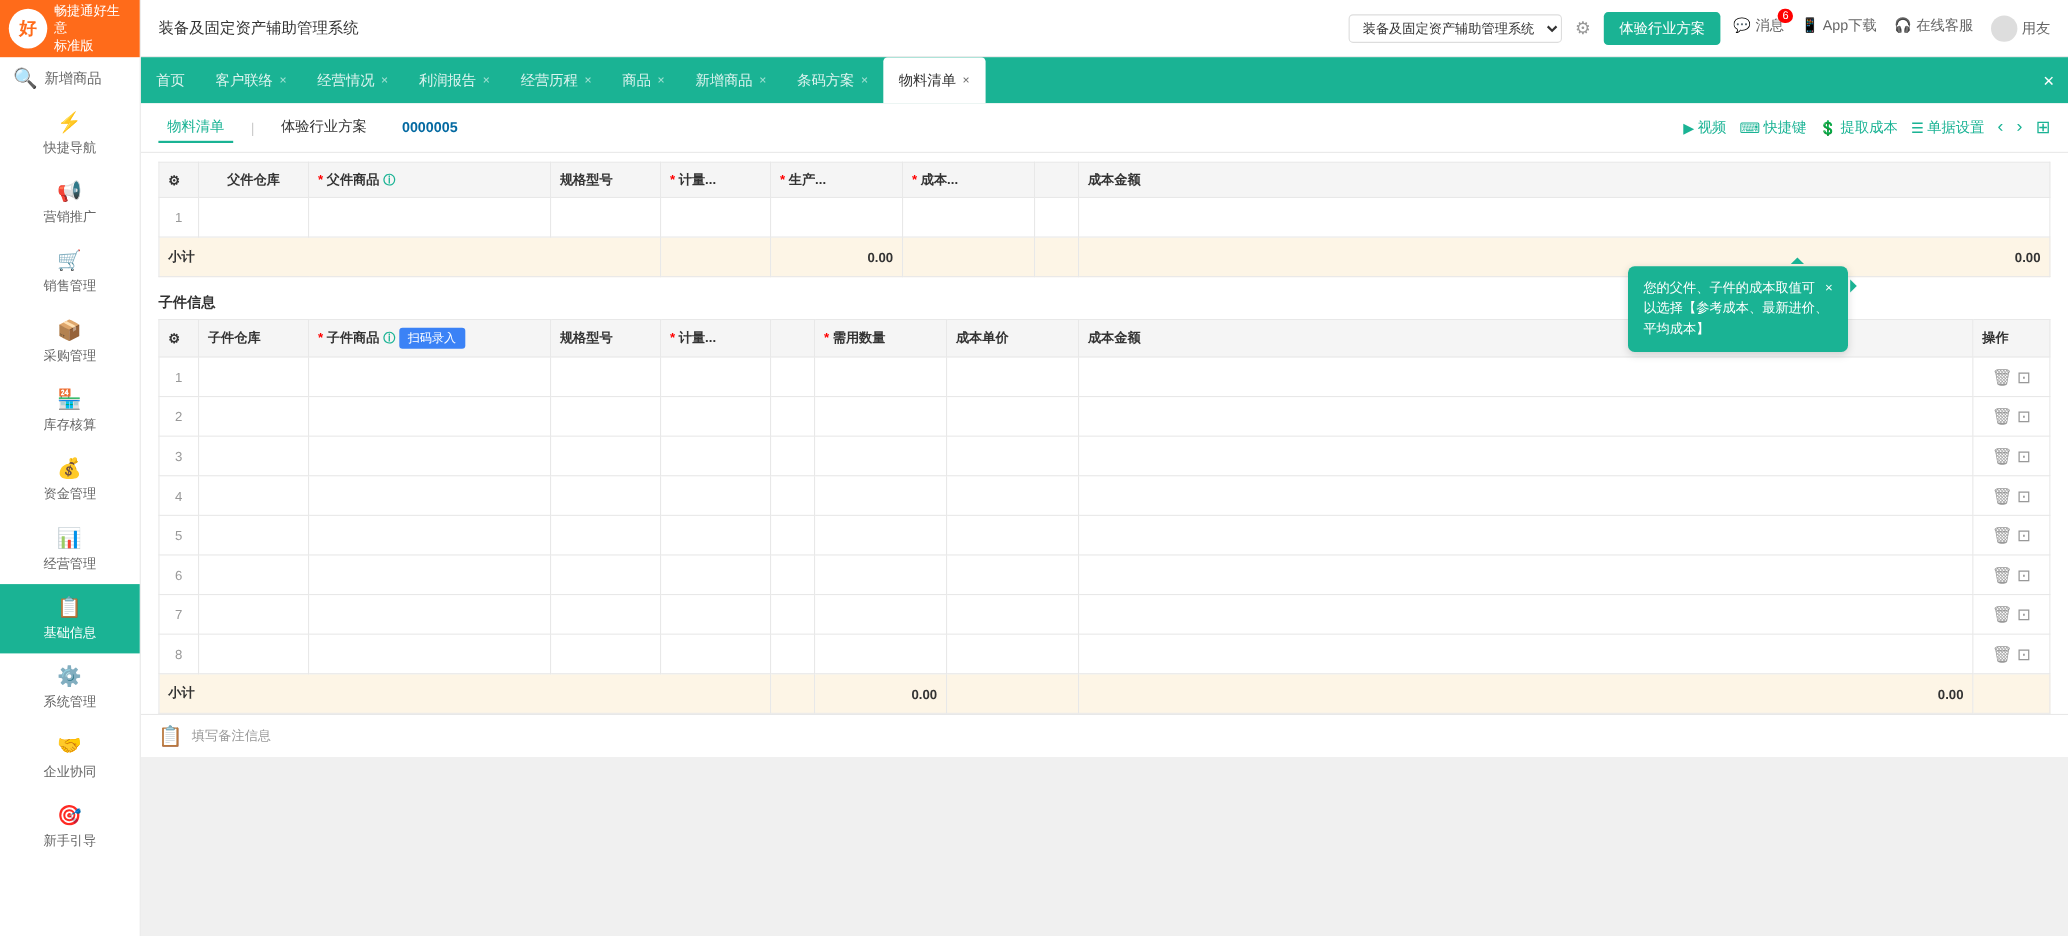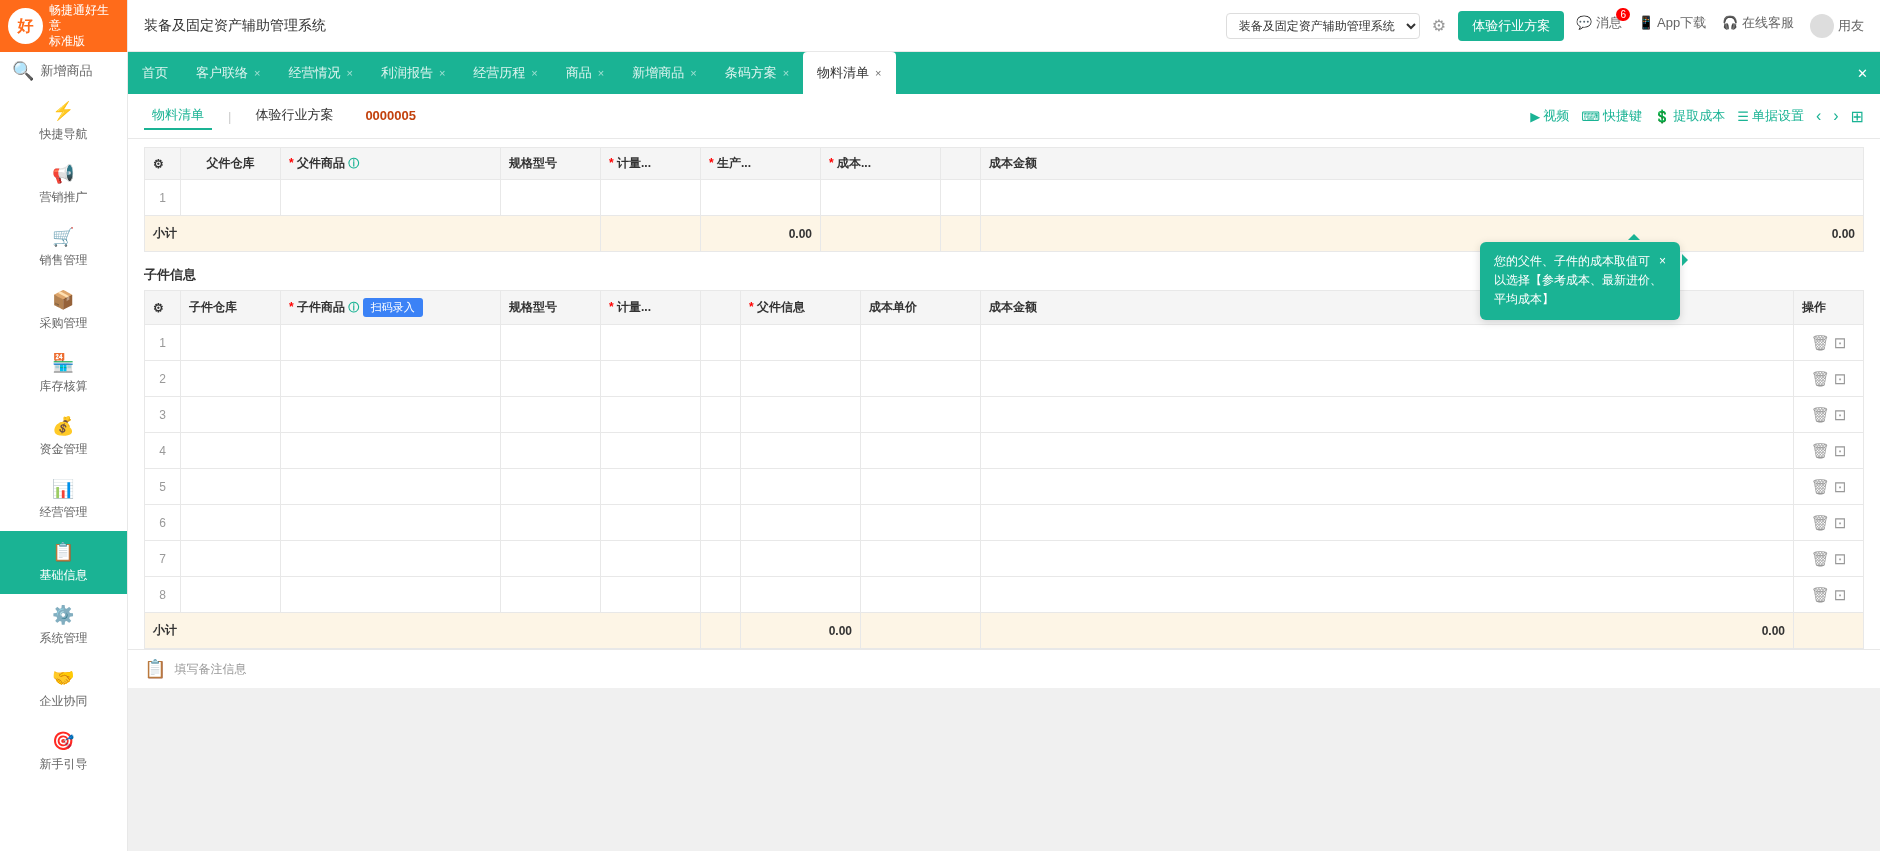--- a/index.html
+++ b/index.html
@@ -210,21 +210,21 @@
     <span class="nav-close-all">✕</span>
   </div>
 
   <div class="content">
     <div class="content-inner relative">
 
       <div class="sub-header">
         <span class="sub-tab active">物料清单</span>
         <span style="color:#ccc;">|</span>
         <span class="sub-tab">体验行业方案</span>
-        <span class="sub-tab" style="color:#c2410c;font-weight:bold;">0000005</span>
+        <span class="sub-tab" style="color:#0369a1;font-weight:bold;">0000005</span>
         <div class="sub-header-right">
           <span>
             <span>▶</span>
             <span>视频</span>
           </span>
           <span>
             <span>⌨</span>
             <span>快捷键</span>
           </span>
           <span>
@@ -308,21 +308,21 @@
               <th style="width:220px;">
                 <span style="color:#f00;">*</span> <span>子件商品</span> <span style="color:#1ab394;font-size:11px;">ⓘ</span>
                 <button class="scan-btn">扫码录入</button>
               </th>
               <th style="width:100px;">规格型号</th>
               <th style="width:100px;">
                 <span style="color:#f00;">*</span> <span>计量...</span>
               </th>
               <th style="width:40px;"></th>
               <th style="width:120px;">
-                <span style="color:#f00;">*</span> <span>父件信息</span>
+                <span style="color:#f00;">*</span> <span>需用数量</span>
               </th>
               <th style="width:120px;">成本单价</th>
               <th>成本金额</th>
               <th style="width:70px;">操作</th>
             </tr>
           </thead>
           <tbody id="child-tbody">
           <tr>
     <td class="row-num">1</td>
     <td></td>

